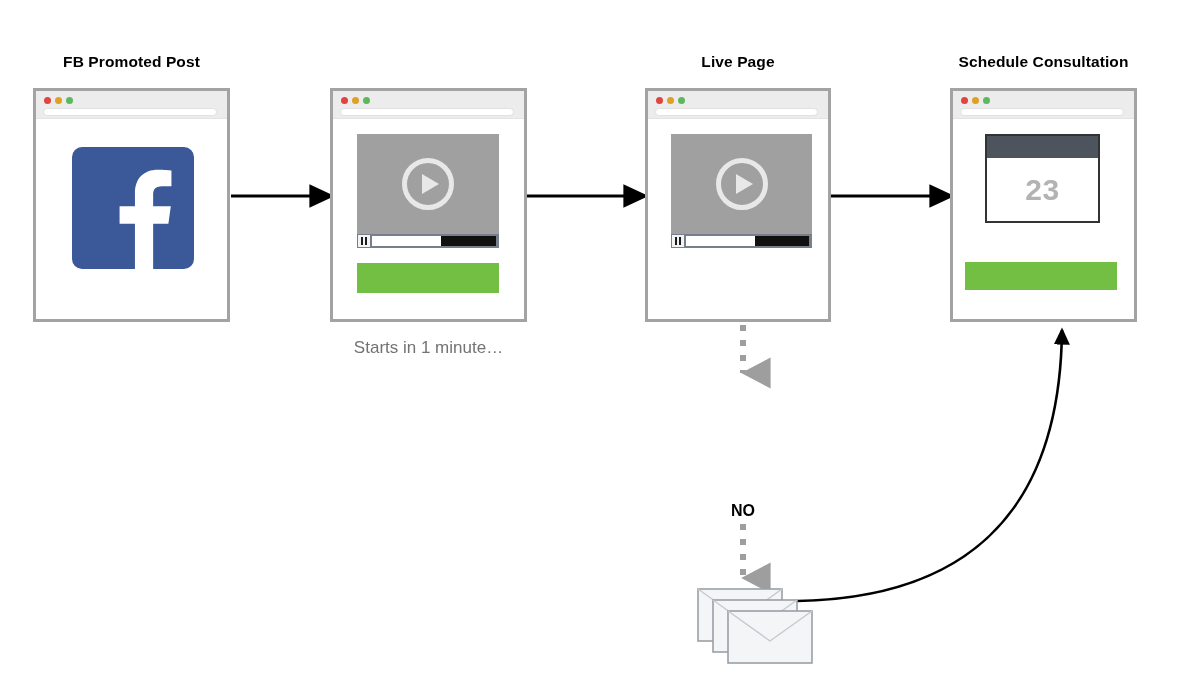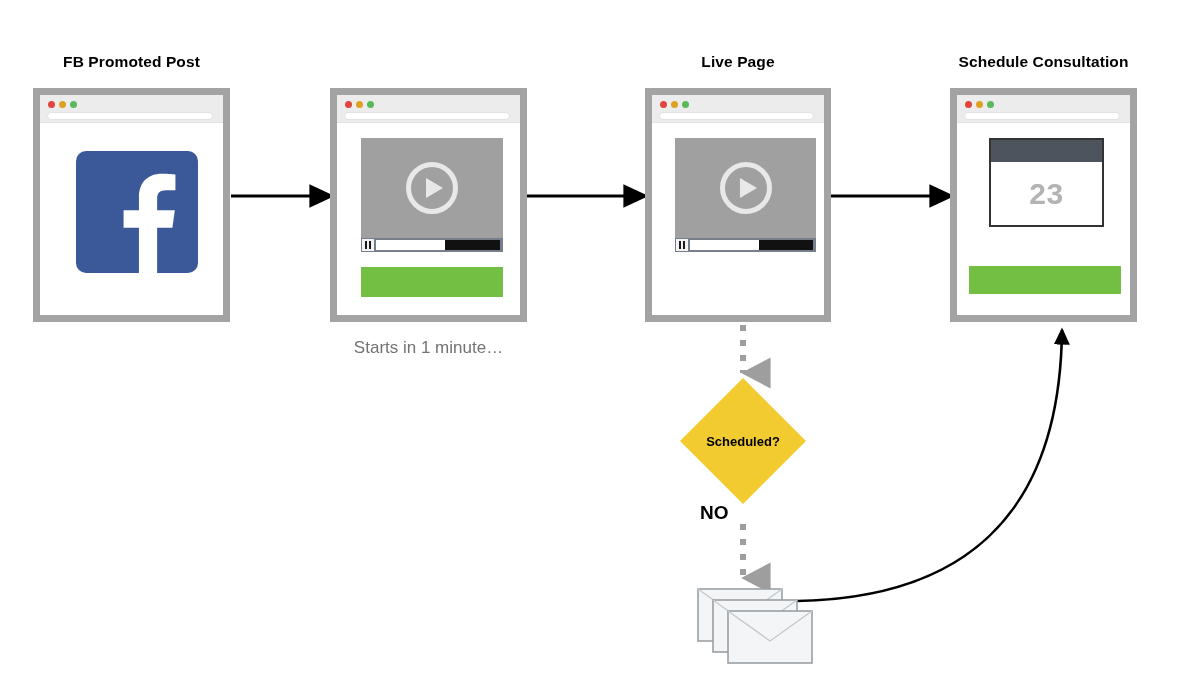--- a/index.html
+++ b/index.html
@@ -19,21 +19,21 @@
     color: #000000;
     text-align: center;
     white-space: nowrap;
     letter-spacing: .1px;
   }
 
   
   .browser {
     position: absolute;
     background: #ffffff;
-    border: 7px solid #a3a3a3;
+    border: 3px solid #a3a3a3;
   }
   .browser-chrome {
     height: 28px;
     background: #ececec;
     border-bottom: 1px solid #e3e3e3;
     position: relative;
   }
   .dots { position: absolute; left: 8px; top: 6px; display: flex; gap: 4px; }
   .dot { width: 7px; height: 7px; border-radius: 50%; }
   .dot.red { background: #e0443e; }
@@ -110,22 +110,22 @@
   .diamond-wrap svg { display:block; position:absolute; left:0; top:0; }
   .diamond-label {
     position: absolute; left: 0; right: 0; top: 50%;
     transform: translateY(-50%);
     text-align: center; font-size: 13px; font-weight: bold; color: #000;
     white-space: nowrap;
   }
 
   
   .branch-label {
-    position: absolute; font-size: 19px; font-weight: bold; color: #000;
-    white-space: nowrap; 
+    position: absolute; font-size: 16px; font-weight: bold; color: #000;
+    white-space: nowrap; text-align: center;
   }
 
   
   .caption {
     position: absolute; font-size: 17px; color: #737373;
     white-space: nowrap; text-align: center;
   }
 
   
   .envelopes { position: absolute; }
@@ -258,26 +258,20 @@
       <div class="calendar" style="left:32px; top:15px; width:115px; height:89px;">
         <div class="cal-head"></div>
         <div class="cal-body">
           <span class="cal-day">23</span>
         </div>
       </div>
       <div class="cta" style="left:12px; top:143px; width:152px; height:28px;"></div>
     </div>
   </div>
 
-  <div class="diamond-wrap" style="left:680px; top:378px; width:126px; height:126px;">
-    <svg width="126" height="126" viewBox="0 0 126 126" xmlns="http://www.w3.org/2000/svg">
-      <polygon points="63,0 126,63 63,126 0,63" fill="#f2cb30"></polygon>
-    </svg>
-    <div class="diamond-label">Scheduled?</div>
-  </div>
 
   <div class="branch-label" style="left:700px; top:502px; width:86px;">NO</div>
 
   <div class="envelopes" style="left:697px; top:588px; width:116px; height:76px;">
     <svg width="116" height="76" viewBox="0 0 116 76" xmlns="http://www.w3.org/2000/svg">
 
       <g>
         <rect x="1" y="1" width="84" height="52" fill="#f4f5f6" stroke="#9aa0a6" stroke-width="1.6"></rect>
         <path d="M1,1 L43,31 L85,1" fill="none" stroke="#c4c9cd" stroke-width="1.4"></path>
       </g>

